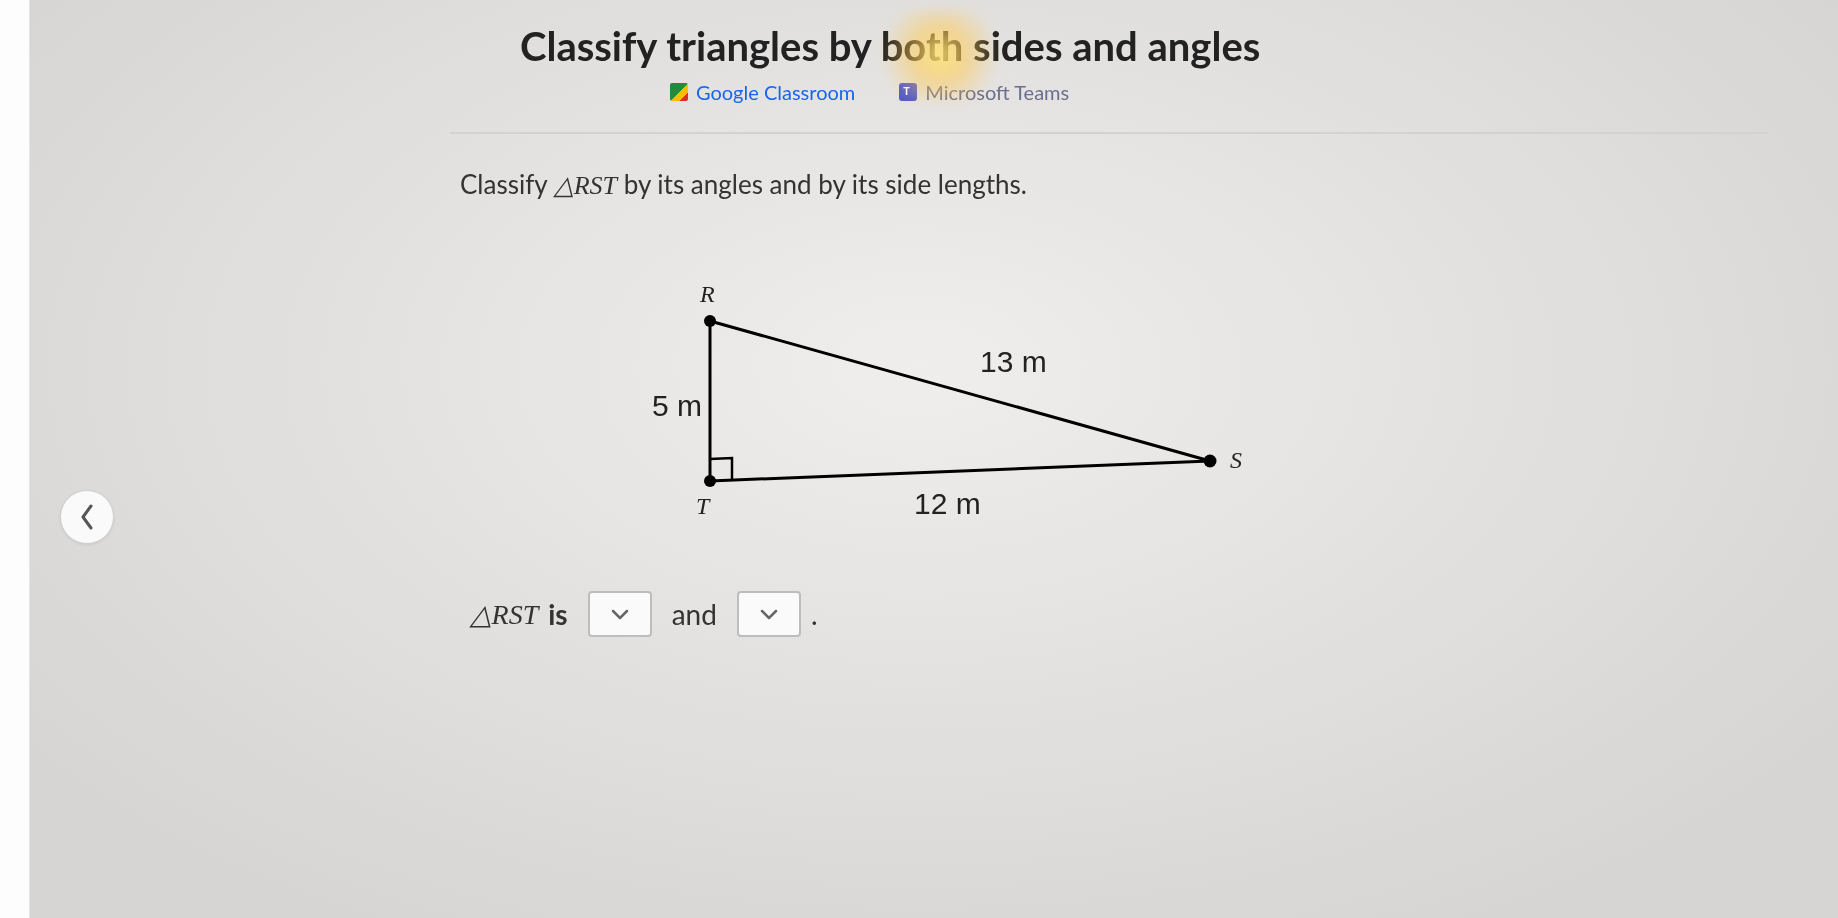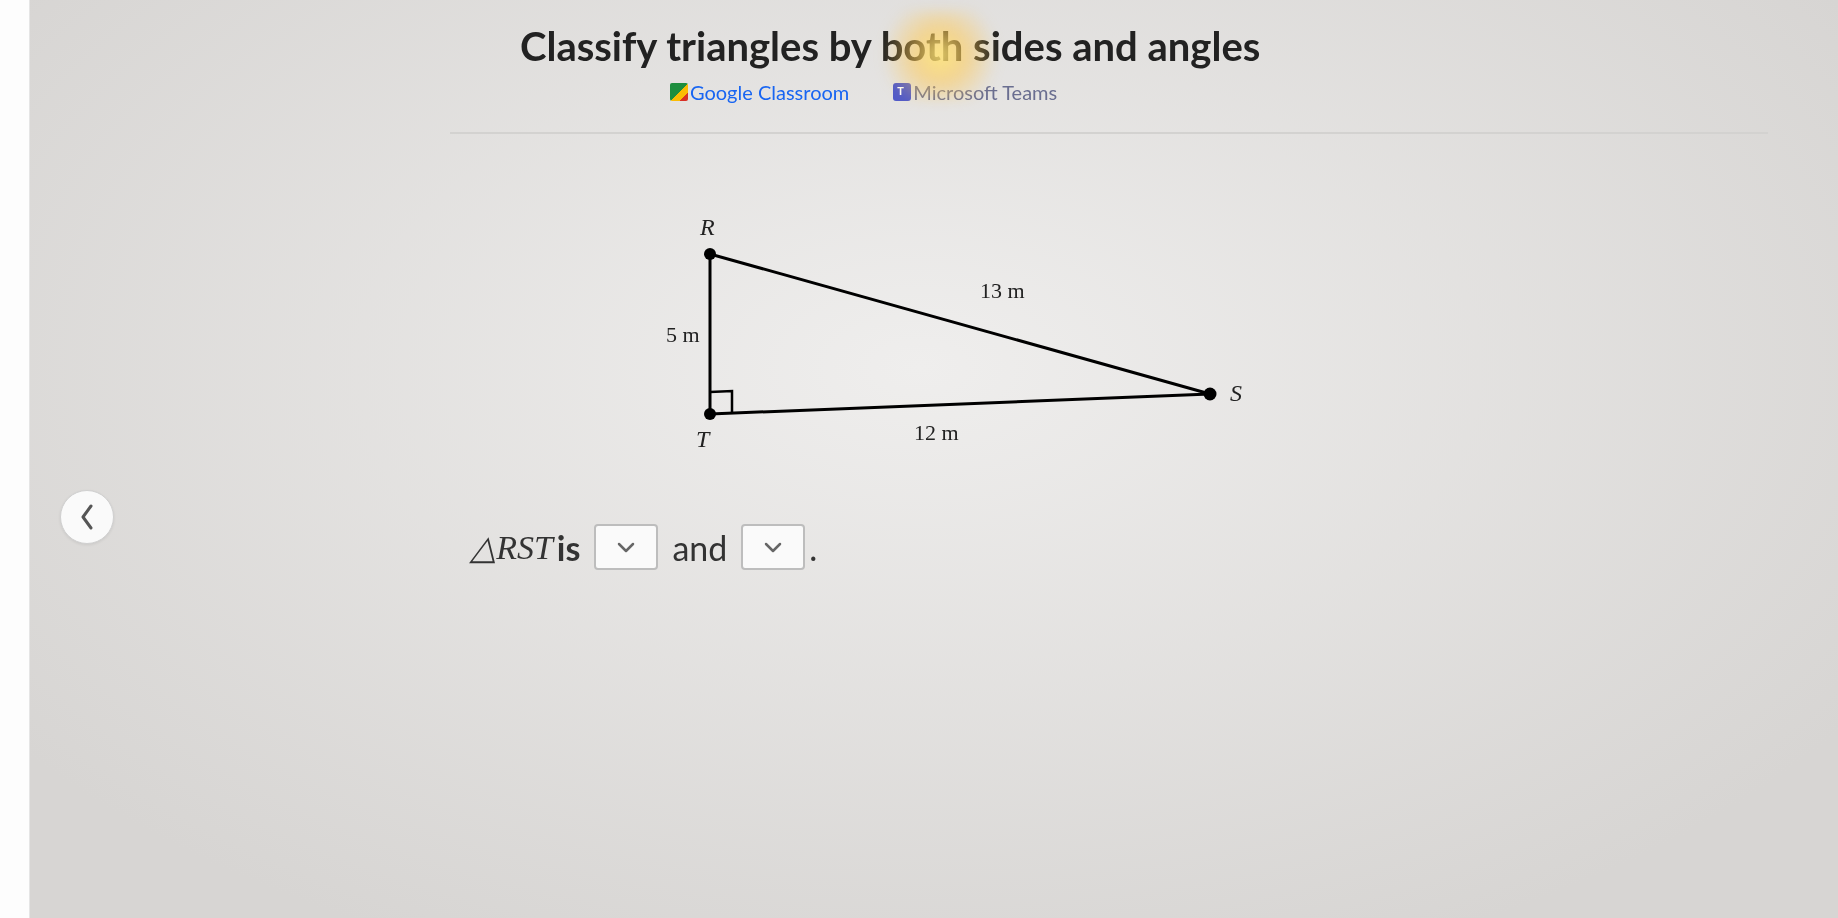--- a/index.html
+++ b/index.html
@@ -58,21 +58,21 @@
     margin-top: 10px;
     margin-left: 340px;
     display: flex;
     gap: 44px;
     align-items: center;
     font-size: 20px;
   }
   .share-link {
     display: flex;
     align-items: center;
-    gap: 2px;
+    gap: 8px;
     color: #1865f2;
     cursor: pointer;
   }
   .share-link.teams { color: #6a6e90; }
   .gc-icon {
     width: 18px; height: 18px;
     background: linear-gradient(135deg, #1e8e3e 0 50%, #fbbc04 50% 75%, #d93025 75%);
     border-radius: 2px;
   }
   .teams-icon {
@@ -110,33 +110,33 @@
   }
   .vlabel {
     position: absolute;
     font-family: "Times New Roman", serif;
     font-style: italic;
     font-size: 24px;
     color: #222;
   }
   .elabel {
     position: absolute;
-    font-family: Liberation Serif, serif;
-    font-size: 22px;
+    font-family: Liberation Sans, sans-serif;
+    font-size: 30px;
     color: #222;
     white-space: nowrap;
     text-align: center;
   }
   .answer-row {
     margin-top: 70px;
     margin-left: 140px;
     display: flex;
     align-items: center;
-    gap: 14px;
-    font-size: 34px;
+    gap: 20px;
+    font-size: 28px;
     color: #333;
     text-align: center;
   }
   .dropdown {
     width: 64px;
     height: 46px;
     border: 2px solid #bdbdbd;
     background: #fafafa;
     border-radius: 4px;
     display: flex;
@@ -178,38 +178,41 @@
         <span>Google Classroom</span>
       </div>
       <div class="share-link teams">
         <span class="teams-icon"></span>
         <span>Microsoft Teams</span>
       </div>
     </div>
 
     <hr class="divider">
 
+    <div class="question-line">
+      <span>Classify </span><span class="math-tri"><span>△</span><span>RST</span></span><span> by its angles and by its side lengths.</span>
+    </div>
 
     <div class="fig-wrap">
       <svg width="640" height="260" viewBox="0 0 640 260">
 
         <line x1="60" y1="60" x2="60" y2="220" stroke="#000" stroke-width="3"></line>
         <line x1="60" y1="220" x2="560" y2="200" stroke="#000" stroke-width="3"></line>
         <line x1="60" y1="60" x2="560" y2="200" stroke="#000" stroke-width="3"></line>
 
         <polyline points="60,198 82,197 82,220" fill="none" stroke="#000" stroke-width="2.5"></polyline>
 
         <circle cx="60" cy="60" r="6" fill="#000"></circle>
         <circle cx="60" cy="220" r="6" fill="#000"></circle>
         <circle cx="560" cy="200" r="6.5" fill="#000"></circle>
       </svg>
       <div class="vlabel" style="left:50px; top:20px;">R</div>
       <div class="vlabel" style="left:46px; top:232px;">T</div>
       <div class="vlabel" style="left:580px; top:186px;">S</div>
-      <div class="elabel" style="left:16px;  top:128px;">5 m</div>
+      <div class="elabel" style="left:2px;  top:128px;">5 m</div>
       <div class="elabel" style="left:330px; top:84px;">13 m</div>
       <div class="elabel" style="left:264px; top:226px;">12 m</div>
     </div>
 
     <div class="answer-row">
       <span class="math-tri"><span>△</span><span>RST</span></span>
       <span style="margin-left:-10px;font-weight:bold;"> is</span>
       <div class="dropdown">
         <svg width="18" height="12" viewBox="0 0 18 12">
           <polyline points="2,3 9,10 16,3" fill="none" stroke="#666" stroke-width="2.5" stroke-linecap="round" stroke-linejoin="round"></polyline>

